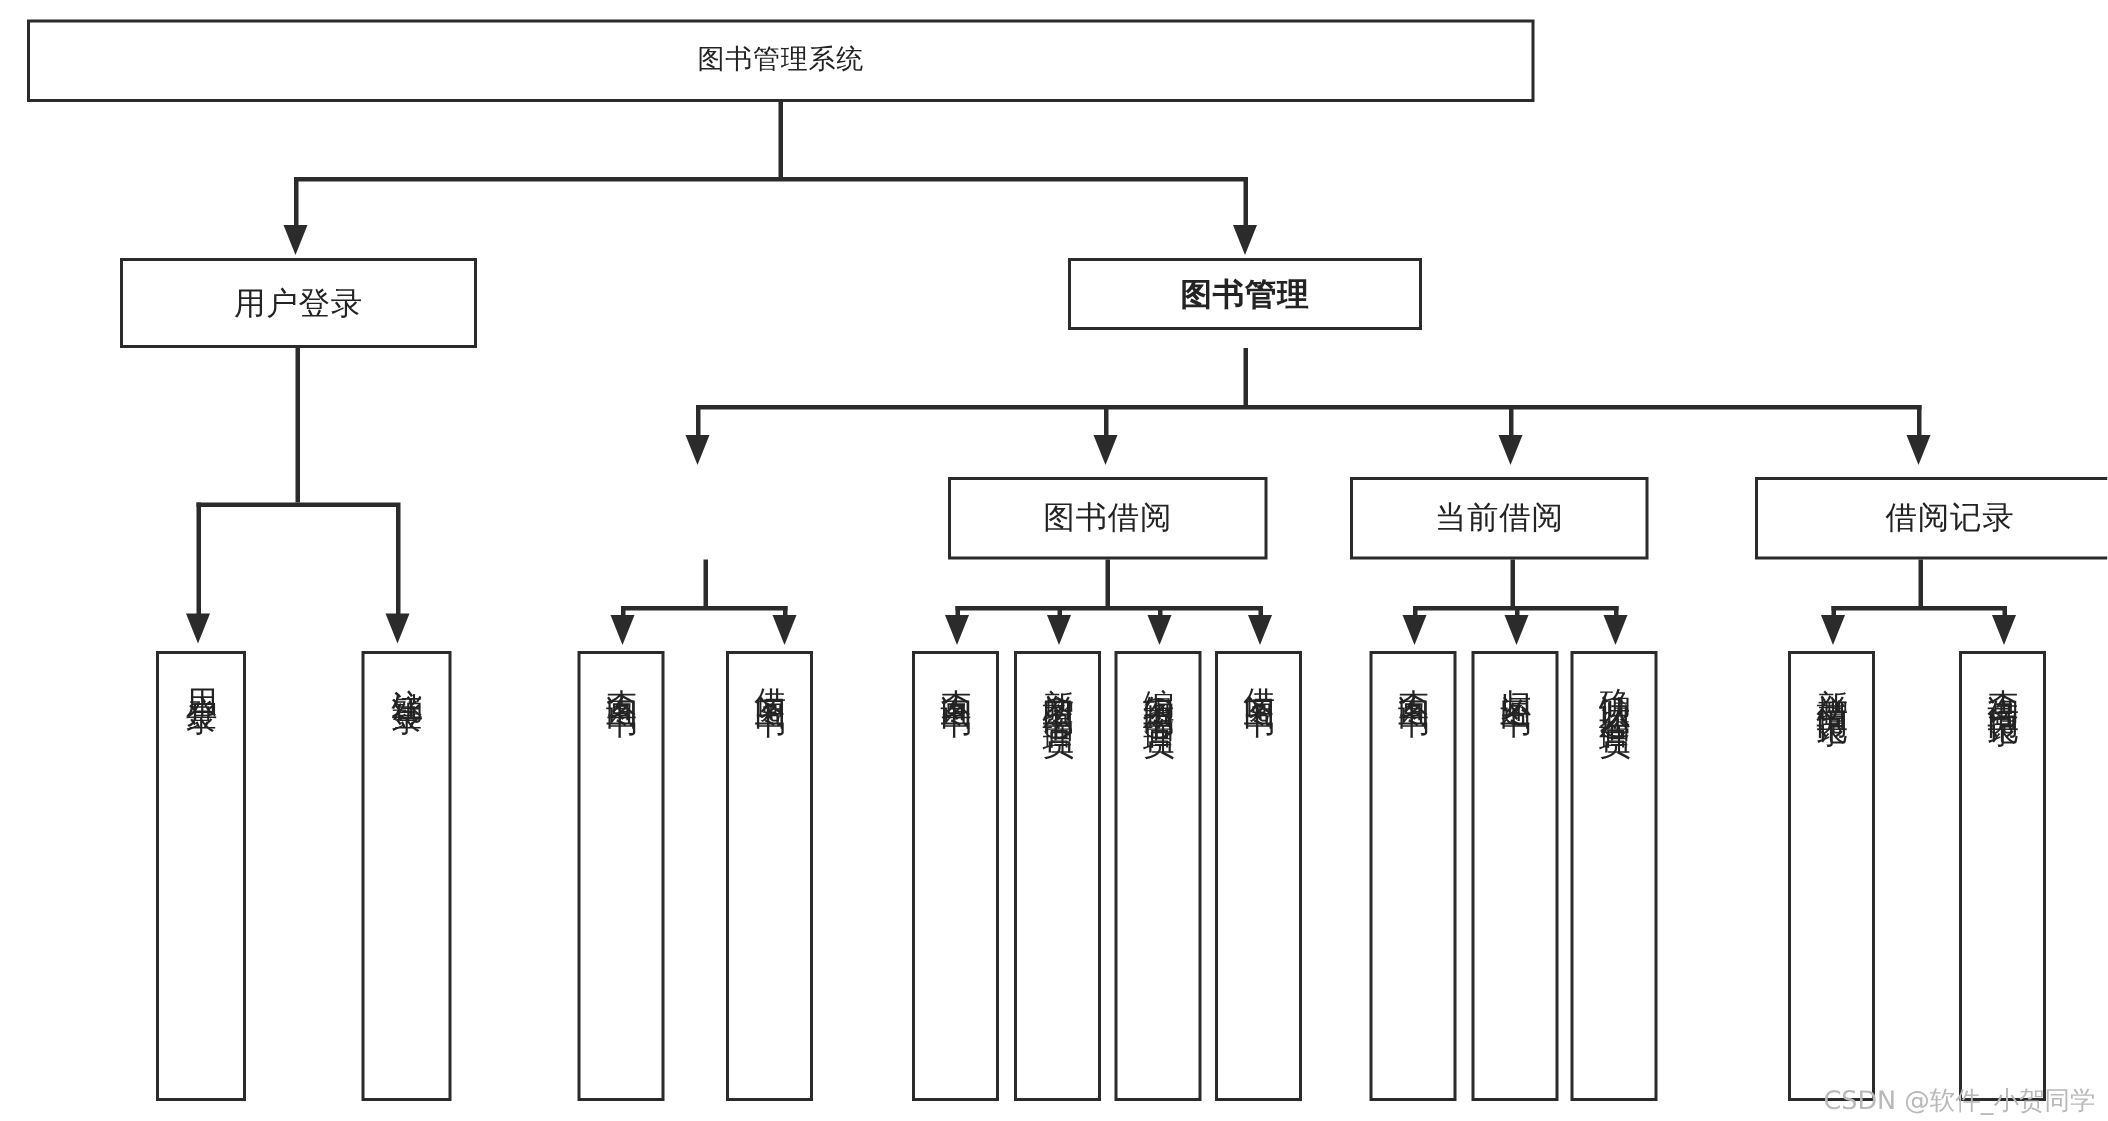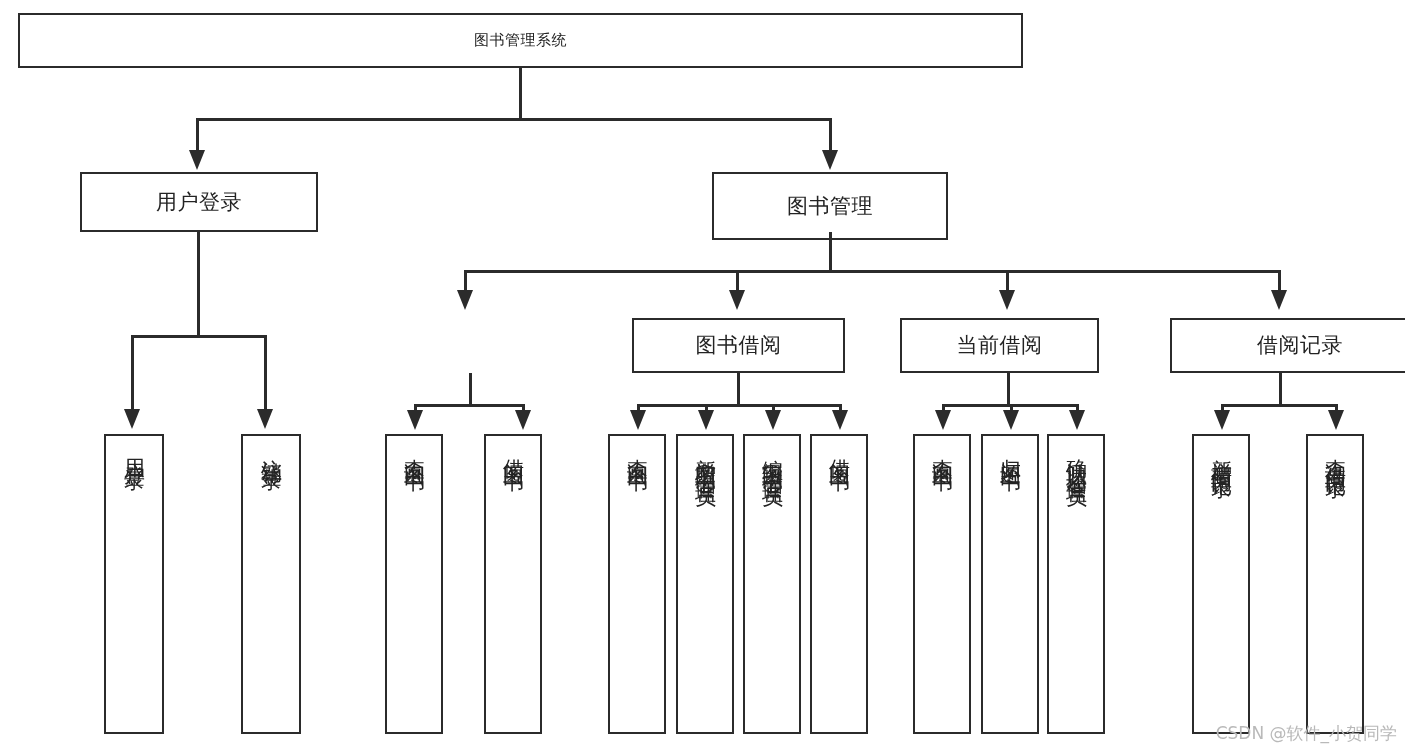--- a/index.html
+++ b/index.html
@@ -26,21 +26,21 @@
     justify-content:center;
     text-align:center;
     color:#232323;
     letter-spacing:0.5px;
   }
   .node .label{
     display:block;
     line-height:1.25;
   }
   
-  .node.root .label{ font-size:15px; }
+  .node.root .label{ font-size:18px; }
   
   .node.mid .label{ font-size:21px; }
   
   .node.leaf{
     align-items:flex-start;
     justify-content:center;
     padding-top:6px;
   }
   .node.leaf .label{
     writing-mode:vertical-rl;
@@ -91,21 +91,21 @@
   <div class="edge h" style="left:196px; top:118px; width:636px;"></div>
 
   <div class="edge v" style="left:196px; top:118px; height:34px;"></div>
   <div class="arrow" style="left:189px; top:150px;"></div>
   <div class="edge v" style="left:829px; top:118px; height:34px;"></div>
   <div class="arrow" style="left:822px; top:150px;"></div>
 
   <div class="node mid" style="left:80px; top:172px; width:238px; height:60px;">
     <span class="label">用户登录</span>
   </div>
-  <div class="node mid" style="left:712px; top:172px; width:236px; height:68px;">
+  <div class="node mid" style="left:712px; top:172px; width:236px; height:48px;font-weight:bold;">
     <span class="label">图书管理</span>
   </div>
 
   <div class="edge v" style="left:197px; top:232px; height:103px;"></div>
   <div class="edge h" style="left:131px; top:335px; width:133px;"></div>
   <div class="edge v" style="left:131px; top:335px; height:76px;"></div>
   <div class="arrow" style="left:124px; top:409px;"></div>
   <div class="edge v" style="left:264px; top:335px; height:76px;"></div>
   <div class="arrow" style="left:257px; top:409px;"></div>
 

